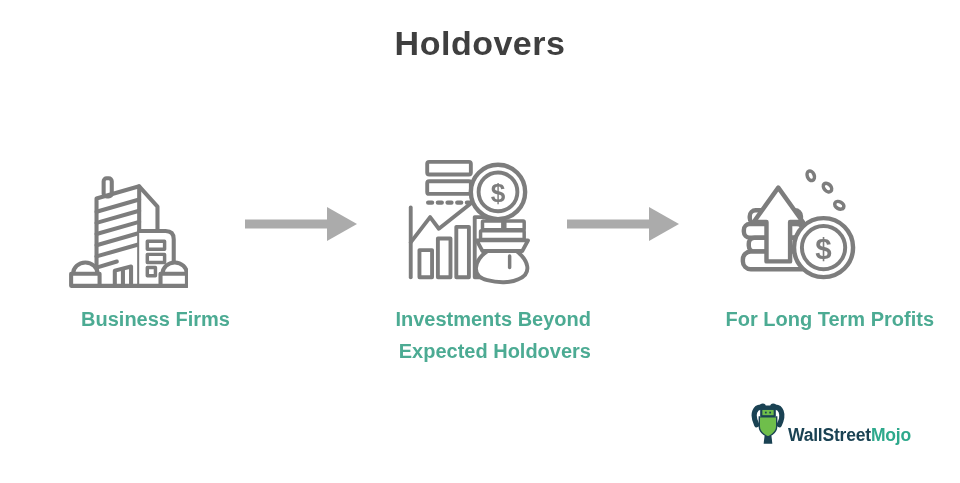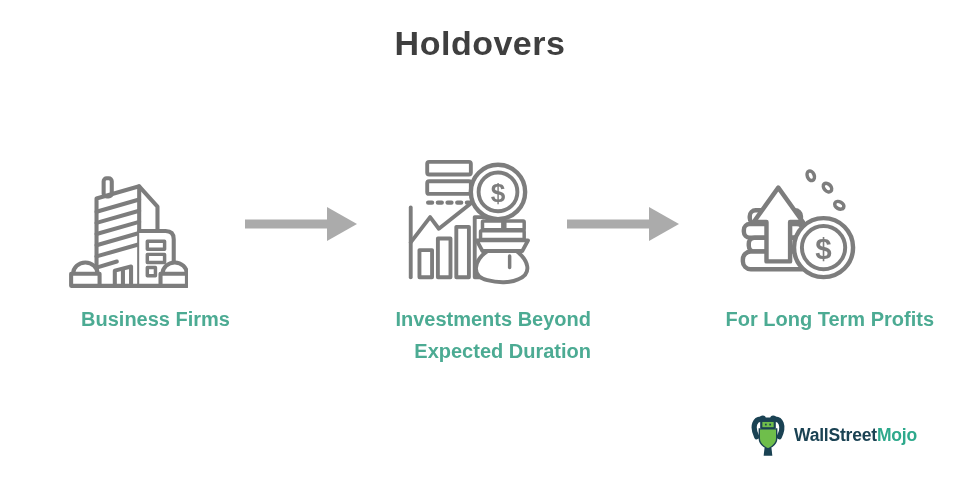--- a/index.html
+++ b/index.html
@@ -20,21 +20,21 @@
   .arrow-1{left:245px;}
   .arrow-2{left:567px;}
   .step-label{
     position:absolute;top:303px;font-size:20px;font-weight:700;color:#4cab93;
     text-align:right;line-height:1.6;
   }
   .label-1{left:30px;width:200px;}
   .label-2{left:341px;width:250px;}
   .label-3{left:662px;width:272px;}
   .logo{
-    position:absolute;left:748px;top:412px;display:flex;align-items:center;gap:6px;
+    position:absolute;left:748px;top:400px;display:flex;align-items:flex-end;
   }
   .logo-text{font-size:17.5px;font-weight:700;letter-spacing:-.2px;white-space:nowrap;}
   .logo-text .ws{color:#1a4253;}
   .logo-text .mojo{color:#2ea98c;}
   svg{display:block;}
 </style>
 </head>
 <body>
 
 <div class="canvas">
@@ -132,21 +132,21 @@
 
       <path d="M35,100 L35,60 L22,60 L47,25 L72,60 L59,60 L59,100 Z" fill="#ffffff"></path>
 
       <circle cx="93" cy="86" r="30" fill="#ffffff"></circle>
       <circle cx="93" cy="86" r="22" stroke-width="4"></circle>
       <text x="93" y="87" text-anchor="middle" dominant-baseline="central" font-family="Liberation Sans, sans-serif" font-size="30" font-weight="700" fill="#7d7d7d" stroke="none">$</text>
     </svg>
   </div>
 
   <div class="step-label label-1">Business Firms</div>
-  <div class="step-label label-2">Investments Beyond Expected Duration</div>
+  <div class="step-label label-2">Investments Beyond Expected Holdovers</div>
   <div class="step-label label-3">For Long Term Profits</div>
 
   <div class="logo">
     <svg width="40" height="46" viewBox="0 0 46 52">
 
       <path d="M10,28 C4,16 8,6 17,8" stroke="#1a4253" stroke-width="6" fill="none" stroke-linecap="round"></path>
       <path d="M36,28 C42,16 38,6 29,8" stroke="#1a4253" stroke-width="6" fill="none" stroke-linecap="round"></path>
       <circle cx="17" cy="7" r="3.5" fill="#1a4253"></circle>
       <circle cx="29" cy="7" r="3.5" fill="#1a4253"></circle>
 

